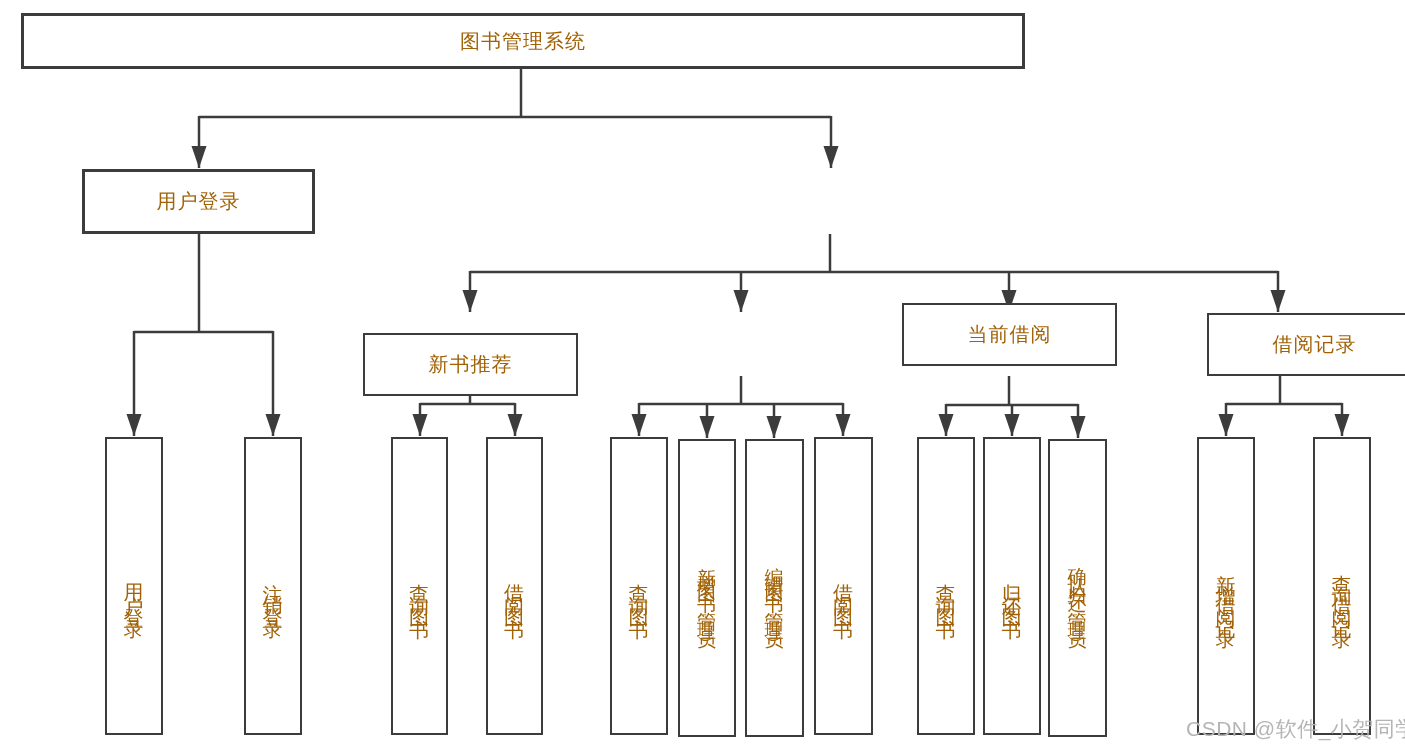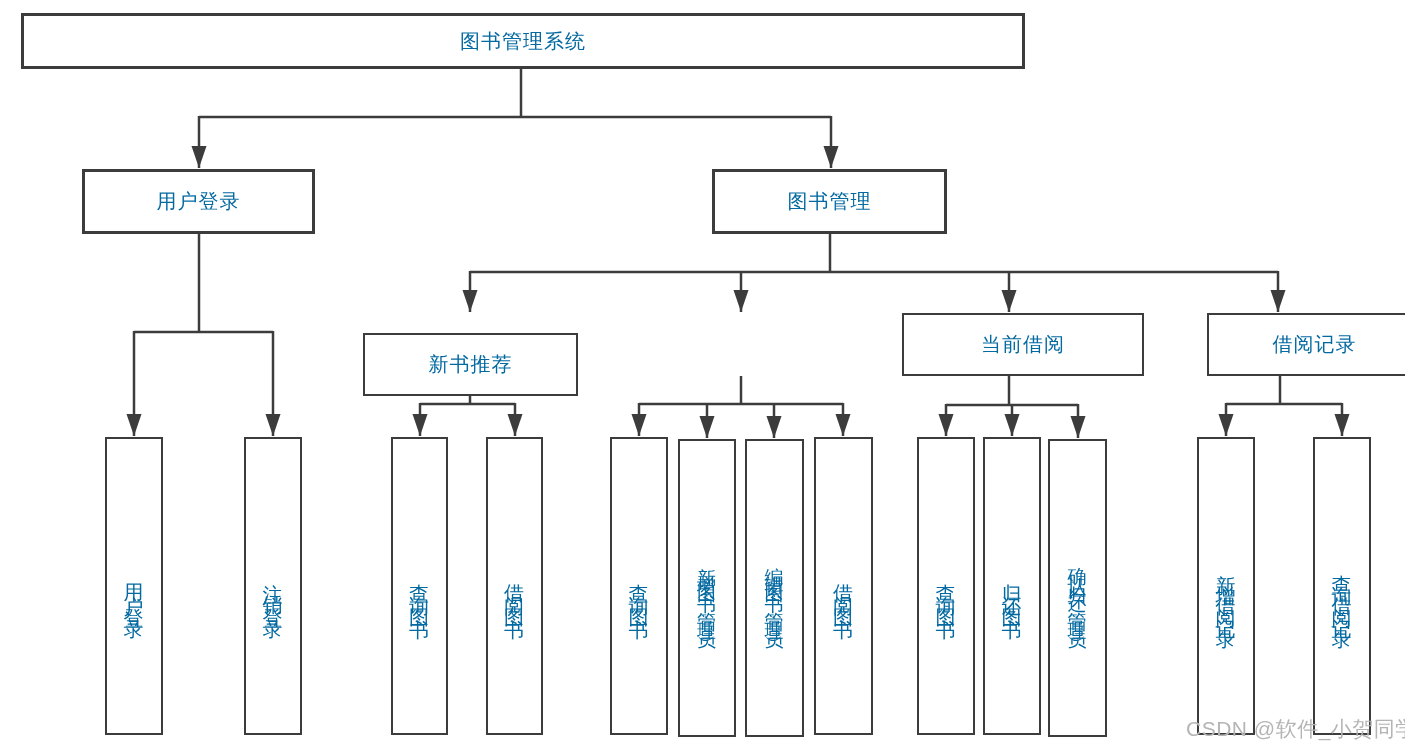--- a/index.html
+++ b/index.html
@@ -7,21 +7,21 @@
     width:1405px;height:747px;position:relative;overflow:hidden;
     background:#ffffff;
     font-family:"Liberation Sans","DejaVu Sans",sans-serif;
   }
   .stage{position:absolute;left:0;top:0;width:1405px;height:747px;}
   svg.connectors{position:absolute;left:0;top:0;z-index:1;}
   .box{
     position:absolute;z-index:2;box-sizing:border-box;
     background:#ffffff;border:2px solid #3c3c3c;
     display:flex;align-items:center;justify-content:center;
-    color:#0369a1;
+    color:#a16207;
   }
   .box.h{font-size:20px;letter-spacing:1px;}
   .box.root{border-width:3px;}
   .box.l2{border-width:3px;}
   .box.v{
     writing-mode:vertical-rl;
     font-size:20px;
     line-height:1;
   }
   .box.t4{letter-spacing:12px;padding-top:12px;}
@@ -81,24 +81,23 @@
 
     <line x1="1280" y1="376" x2="1280" y2="405"></line>
     <line x1="1226" y1="404" x2="1342" y2="404"></line>
     <line x1="1226" y1="403" x2="1226" y2="436" marker-end="url(#arrow)"></line>
     <line x1="1342" y1="403" x2="1342" y2="436" marker-end="url(#arrow)"></line>
   </svg>
 
   <div class="box h root" style="left:21px;top:13px;width:1004px;height:56px;">图书管理系统</div>
 
   <div class="box h l2" style="left:82px;top:169px;width:233px;height:65px;">用户登录</div>
-  <div class="box h l2" style="left:712px;top:169px;width:235px;height:65px;">图书管理</div>
 
   <div class="box h" style="left:363px;top:313px;width:215px;height:63px;margin-top:20px;">新书推荐</div>
-  <div class="box h" style="left:902px;top:313px;width:242px;height:63px;">当前借阅</div>
+  <div class="box h" style="left:902px;top:303px;width:215px;height:63px;">当前借阅</div>
   <div class="box h" style="left:1171px;top:313px;width:215px;height:63px;margin-left:36px;">借阅记录</div>
 
   <div class="box v t4" style="left:105px;top:437px;width:58px;height:298px;">用户登录</div>
   <div class="box v t4" style="left:244px;top:437px;width:58px;height:298px;">注销登录</div>
 
   <div class="box v t4" style="left:391px;top:437px;width:57px;height:298px;">查询图书</div>
   <div class="box v t4" style="left:486px;top:437px;width:57px;height:298px;">借阅图书</div>
 
   <div class="box v t4" style="left:610px;top:437px;width:58px;height:298px;">查询图书</div>
   <div class="box v t9" style="left:678px;top:439px;width:58px;height:298px;">新增图书（管理员）</div>

